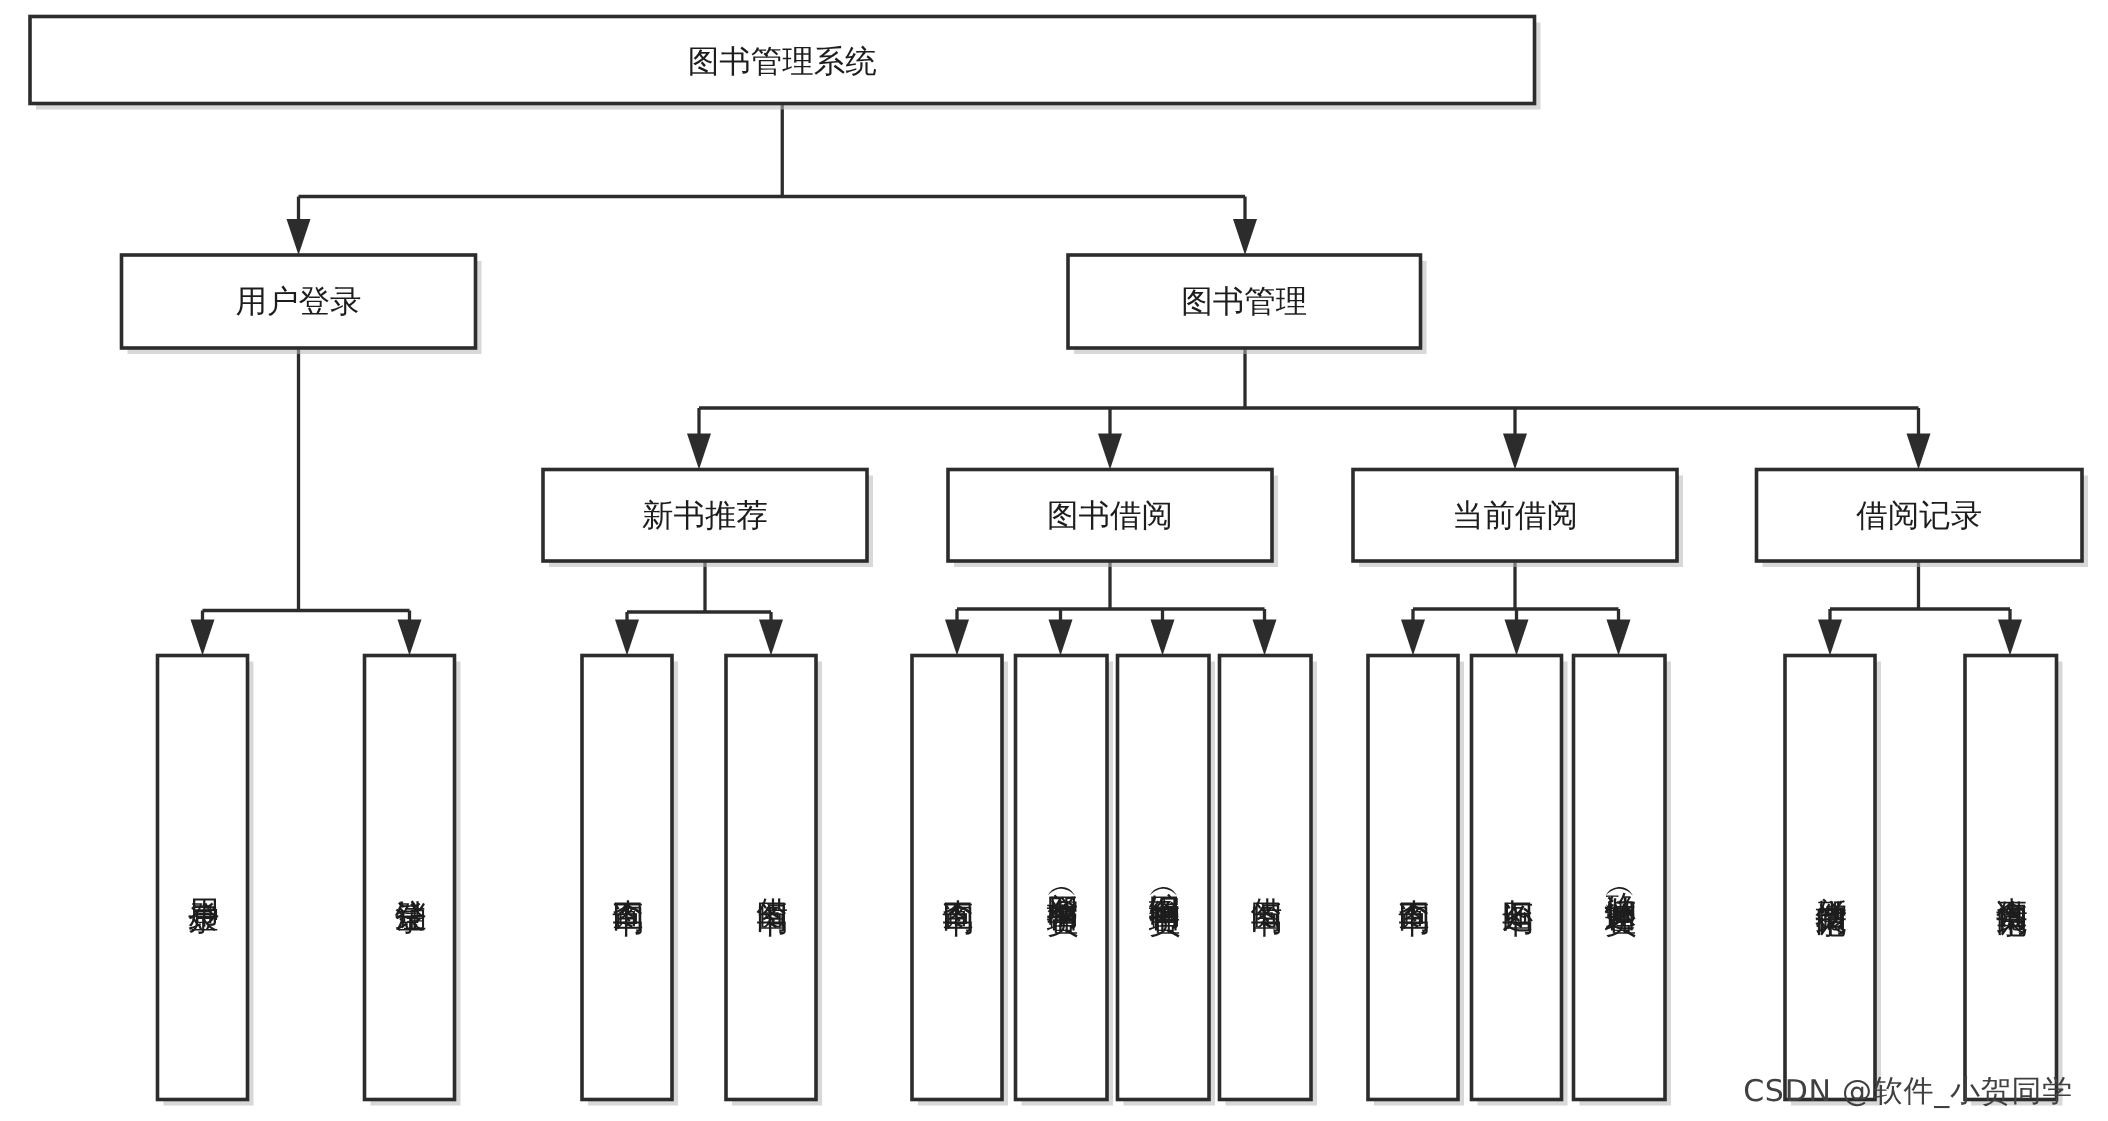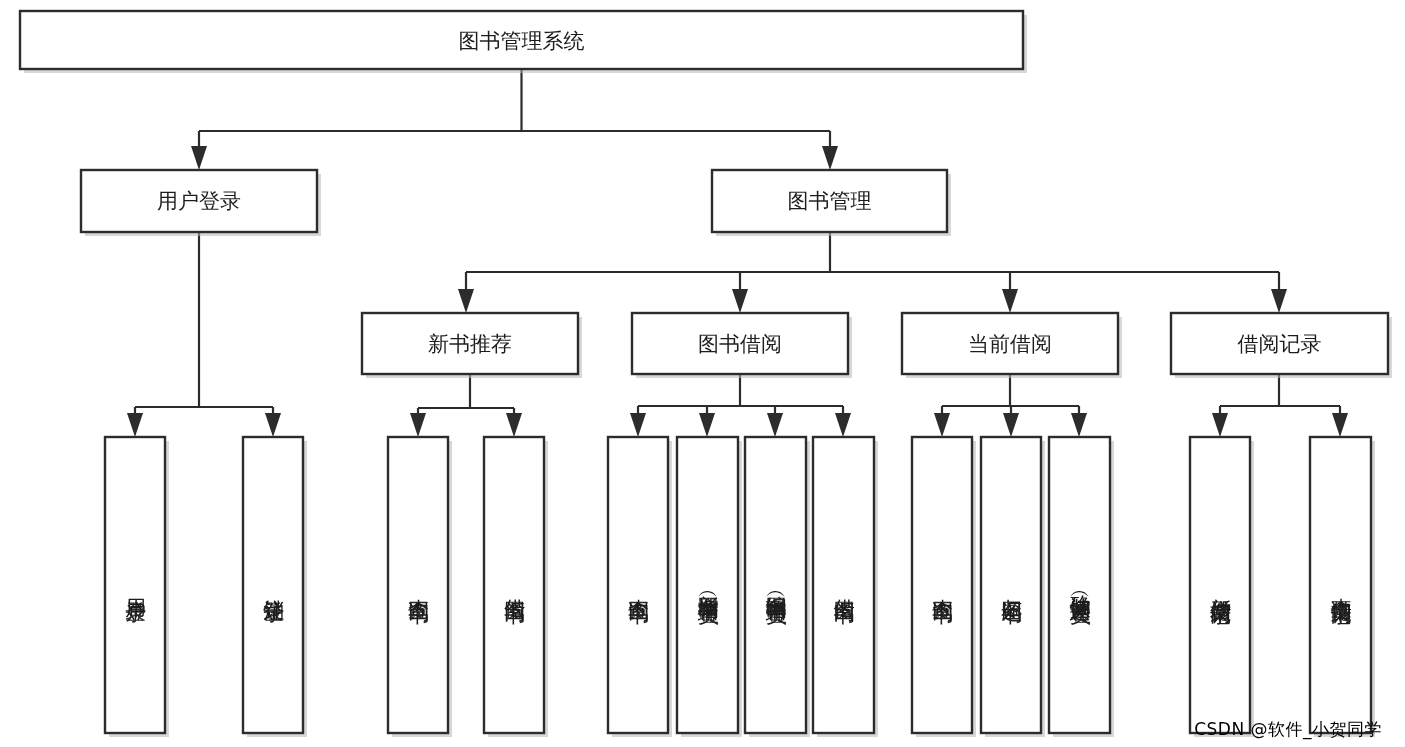--- a/index.html
+++ b/index.html
@@ -69,22 +69,22 @@
     justify-content: center;
     text-align: center;
     white-space: nowrap;
     pointer-events: none;
   }
   .watermark {
     position: absolute;
     right: 12px;
     bottom: 6px;
     font-family: "DejaVu Sans", "Liberation Sans", sans-serif;
-    font-size: 17px;
-    color: #000000;
+    font-size: 20px;
+    color: #404040;
     letter-spacing: 0.5px;
     white-space: nowrap;
   }
 </style>
 </head>
 <body>
 
 <div id="diagram-root">
 
   <svg class="flow" viewBox="0 0 1405 747">

